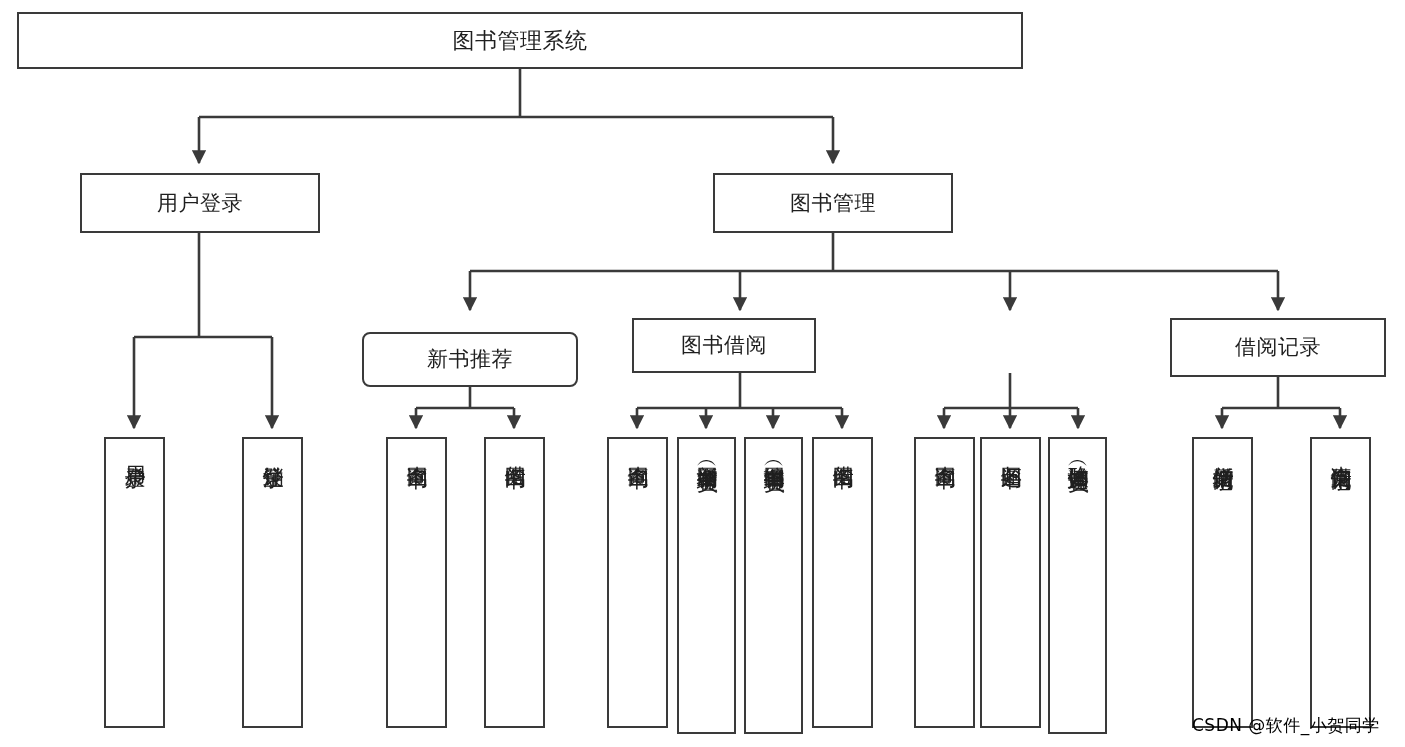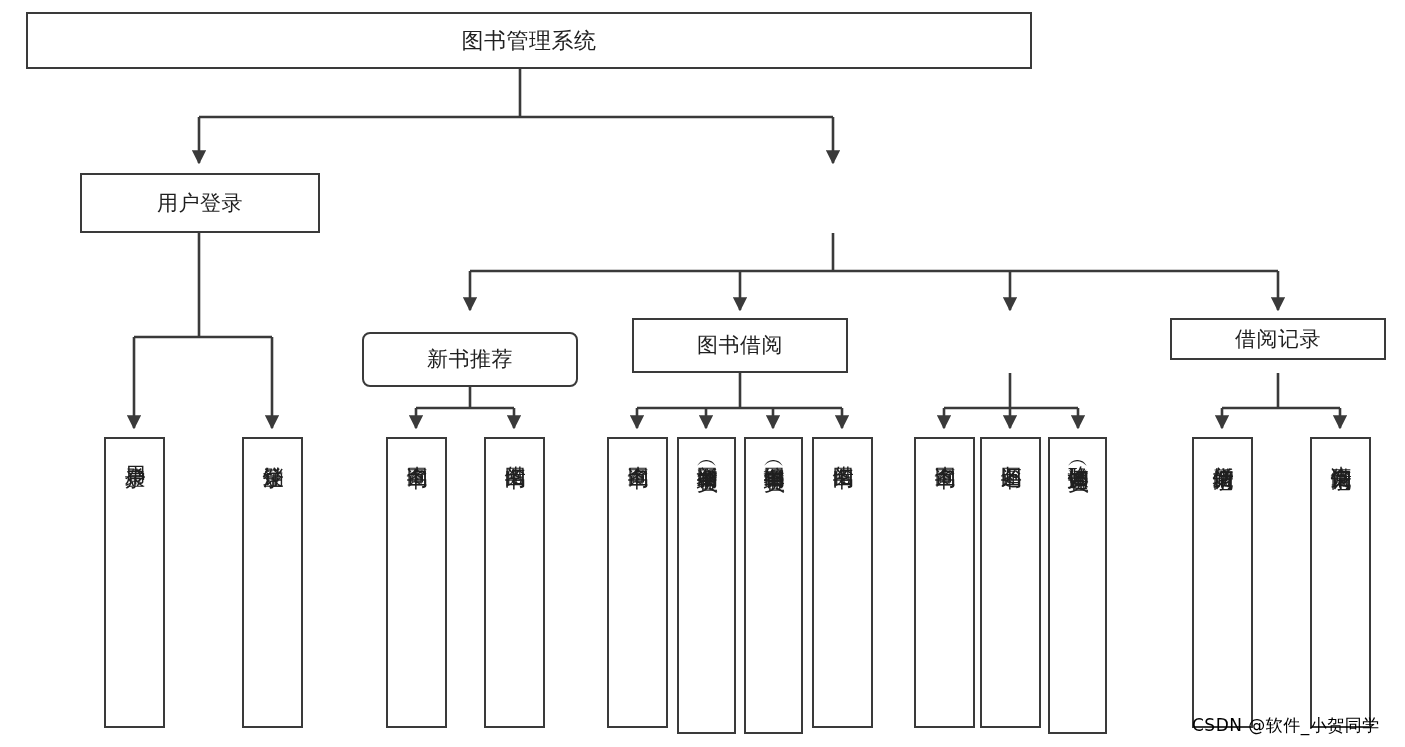--- a/index.html
+++ b/index.html
@@ -115,35 +115,38 @@
       <path d="M 1010 408 L 1010 428" marker-end="url(#arrow)"></path>
       <path d="M 1078 408 L 1078 428" marker-end="url(#arrow)"></path>
 
       <path d="M 1278 373 L 1278 408"></path>
       <path d="M 1222 408 L 1340 408"></path>
       <path d="M 1222 408 L 1222 428" marker-end="url(#arrow)"></path>
       <path d="M 1340 408 L 1340 428" marker-end="url(#arrow)"></path>
     </g>
   </svg>
 
-  <div class="node horiz root" style="left:26px; top:12px; width:1006px; height:57px;">
+  <div class="node horiz root" style="left:17px; top:12px; width:1006px; height:57px;">
     <span class="lbl">图书管理系统</span>
   </div>
 
   <div class="node horiz" style="left:80px; top:173px; width:240px; height:60px;">
     <span class="lbl">用户登录</span>
   </div>
+  <div class="node horiz" style="left:713px; top:173px; width:240px; height:60px;">
+    <span class="lbl">图书管理</span>
+  </div>
 
   <div class="node horiz" style="left:362px; top:332px; width:216px; height:55px;border-radius:8px;">
     <span class="lbl">新书推荐</span>
   </div>
-  <div class="node horiz" style="left:632px; top:318px; width:216px; height:55px;">
+  <div class="node horiz" style="left:632px; top:318px; width:184px; height:55px;">
     <span class="lbl">图书借阅</span>
   </div>
-  <div class="node horiz" style="left:1170px; top:318px; width:216px; height:42px;">
+  <div class="node horiz" style="left:1170px; top:318px; width:216px; height:59px;">
     <span class="lbl">借阅记录</span>
   </div>
 
   <div class="node vert" style="left:104px; top:437px; width:61px; height:291px;">
     <span class="lbl">用户登录</span>
   </div>
   <div class="node vert" style="left:242px; top:437px; width:61px; height:291px;">
     <span class="lbl">注销登录</span>
   </div>
 

